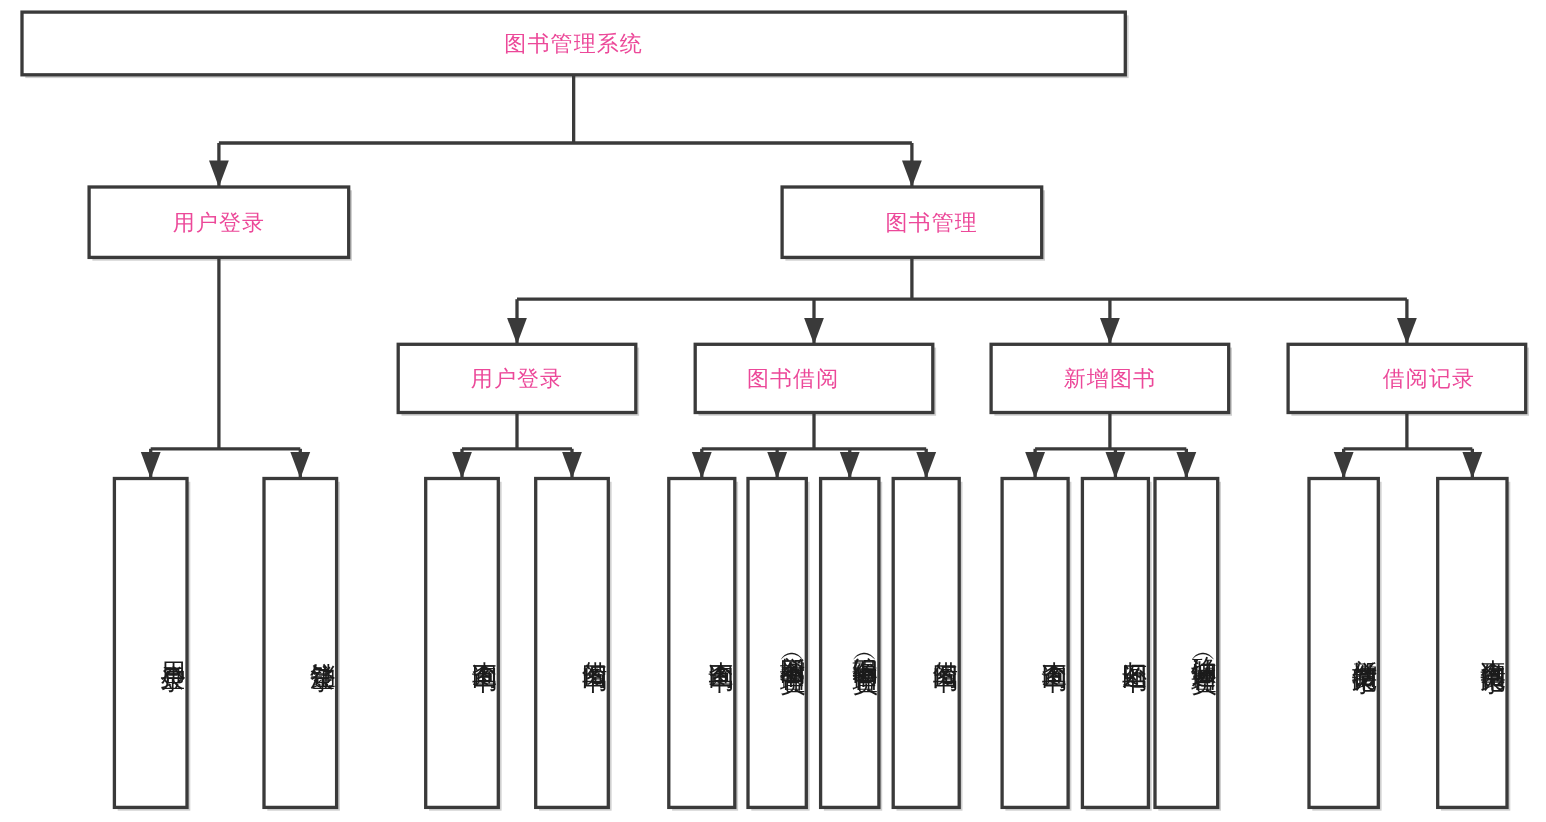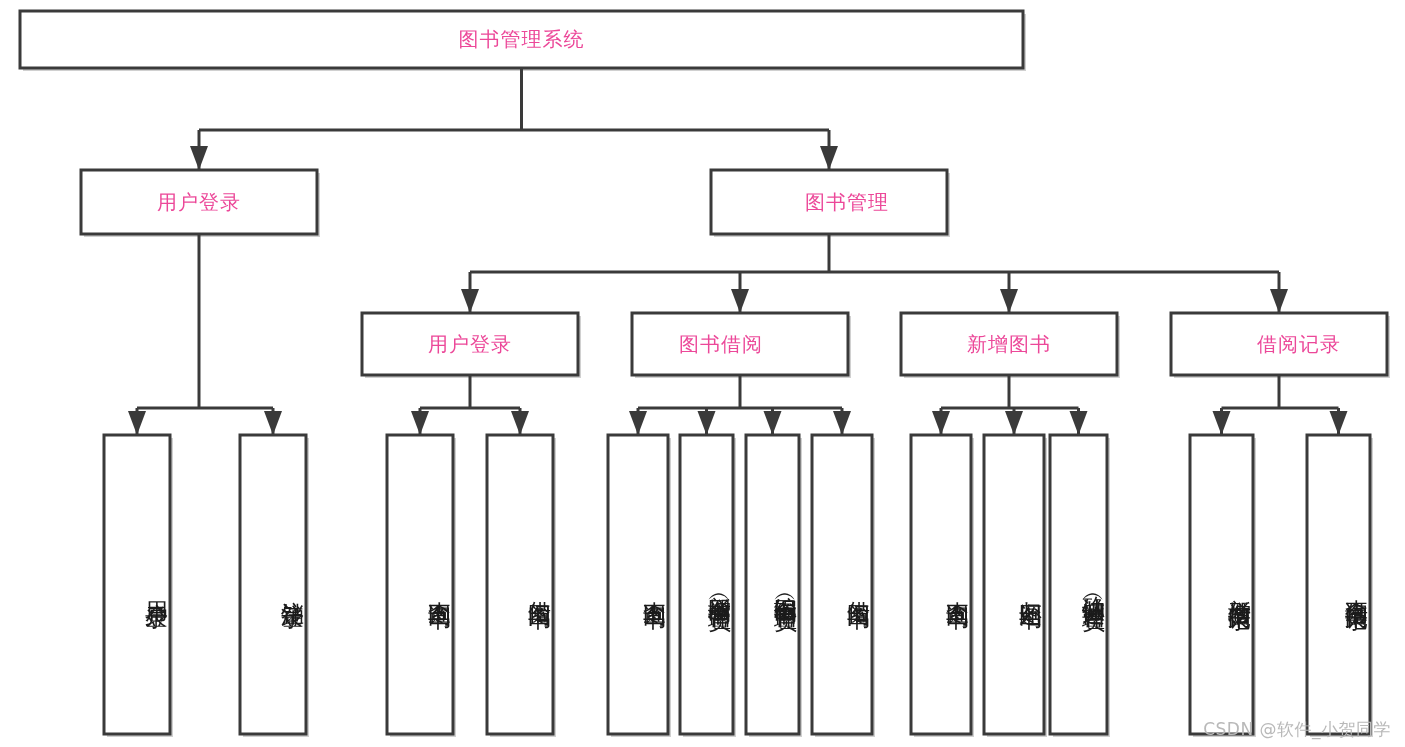--- a/index.html
+++ b/index.html
@@ -209,14 +209,13 @@
       <div class="vert-text-box" style="left: 680px; top: 447px; width: 53px; height: 279px;">新增图书（管理员）</div>
       <div class="vert-text-box" style="left: 746px; top: 447px; width: 53px; height: 279px;">编辑图书（管理员）</div>
       <div class="vert-text-box" style="left: 812px; top: 447px; width: 60px; height: 279px;">借阅图书</div>
       <div class="vert-text-box" style="left: 911px; top: 447px; width: 60px; height: 279px;">查询图书</div>
       <div class="vert-text-box" style="left: 984px; top: 447px; width: 60px; height: 279px;">归还图书</div>
       <div class="vert-text-box" style="left: 1050px; top: 447px; width: 57px; height: 279px;">确认归还（管理员）</div>
       <div class="vert-text-box" style="left: 1190px; top: 447px; width: 63px; height: 279px;">新增借阅记录</div>
       <div class="vert-text-box" style="left: 1307px; top: 447px; width: 63px; height: 279px;">查询借阅记录</div>
     </div>
 
-  <div id="watermark">CSDN @软件_小贺同学</div>
 </div>
 
 </body></html>

